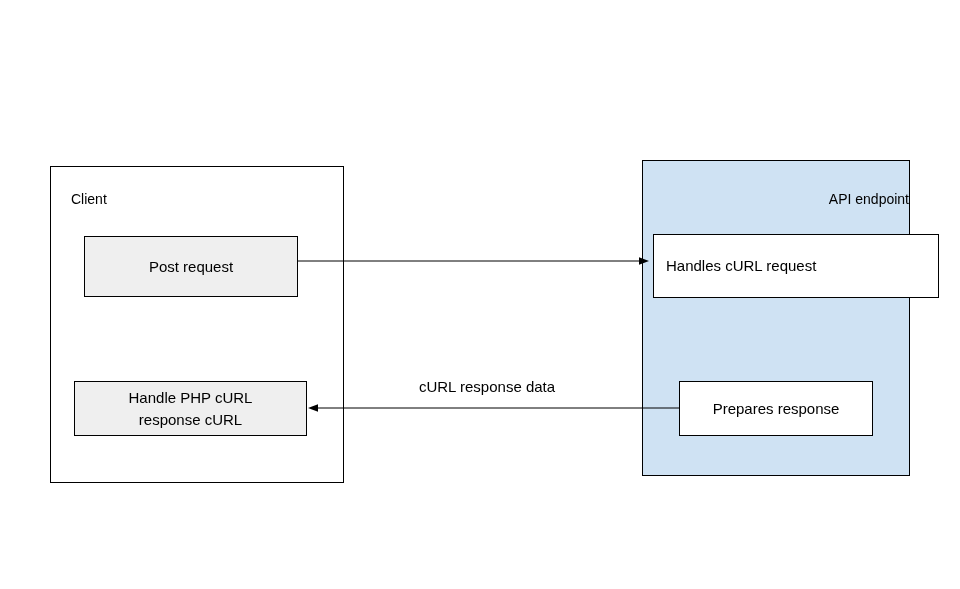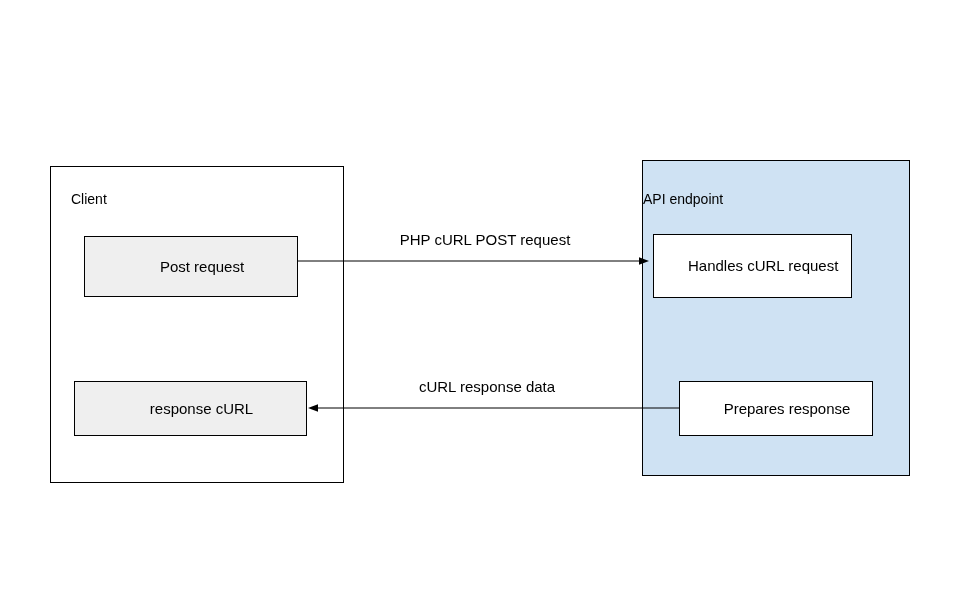--- a/index.html
+++ b/index.html
@@ -27,46 +27,46 @@
     background: var(--api-fill, #cfe2f3);
   }
 
   .box-title {
     position: absolute;
     font-size: 14px;
     line-height: 18px;
     white-space: nowrap;
   }
   .client-title { left: 20px; top: 23px; }
-  .api-title { left: 0; right: 10px; top: 29px; text-align: left; }
+  .api-title { left: 0; right: 0; top: 29px; text-align: right; }
 
   .node {
     position: absolute;
     border: 1px solid var(--line, #000000);
     font-size: 15px;
     line-height: 22px;
     display: flex;
     flex-direction: column;
     justify-content: center;
   }
-  .node .line { display: block; padding-left: 22px; }
+  .node .line { display: block; }
   .node .italic { font-style: italic; }
 
   .node-post-request {
     left: 84px; top: 236px; width: 214px; height: 61px;
     background: var(--node-fill, #efefef);
     text-align: center;
   }
   .node-handle-response {
     left: 74px; top: 381px; width: 233px; height: 55px;
     background: var(--node-fill, #efefef);
     text-align: center;
   }
   .node-handles-request {
-    left: 653px; top: 234px; width: 199px; height: 64px;
+    left: 653px; top: 234px; width: 286px; height: 64px;
     background: #ffffff;
     text-align: left;
     padding-left: 12px;
   }
   .node-prepares-response {
     left: 679px; top: 381px; width: 194px; height: 55px;
     background: #ffffff;
     text-align: center;
   }
 
@@ -98,20 +98,21 @@
 
   <div class="outer-box api-box">
     <div class="box-title api-title">API endpoint</div>
   </div>
 
   <div class="node node-post-request">
     <span class="line">Post request</span>
   </div>
 
   <div class="node node-handle-response">
+    <span class="line">Handle PHP cURL</span>
     <span class="line">response cURL</span>
   </div>
 
   <div class="node node-handles-request">
     <span class="line">Handles cURL request</span>
   </div>
 
   <div class="node node-prepares-response">
     <span class="line">Prepares response</span>
   </div>
@@ -122,16 +123,15 @@
       <line x1="298" y1="261" x2="641" y2="261" stroke="#000000" stroke-width="1"></line>
       <polygon points="649,261 639,257.2 639,264.8" fill="#000000"></polygon>
     </g>
 
     <g>
       <line x1="679" y1="408" x2="316" y2="408" stroke="#000000" stroke-width="1"></line>
       <polygon points="308,408 318,404.2 318,411.8" fill="#000000"></polygon>
     </g>
   </svg>
 
-  <div class="arrow-label request-label">PHP cURL POST request</div>
   <div class="arrow-label response-label">cURL response data</div>
 
 </div>
 
 </body></html>

